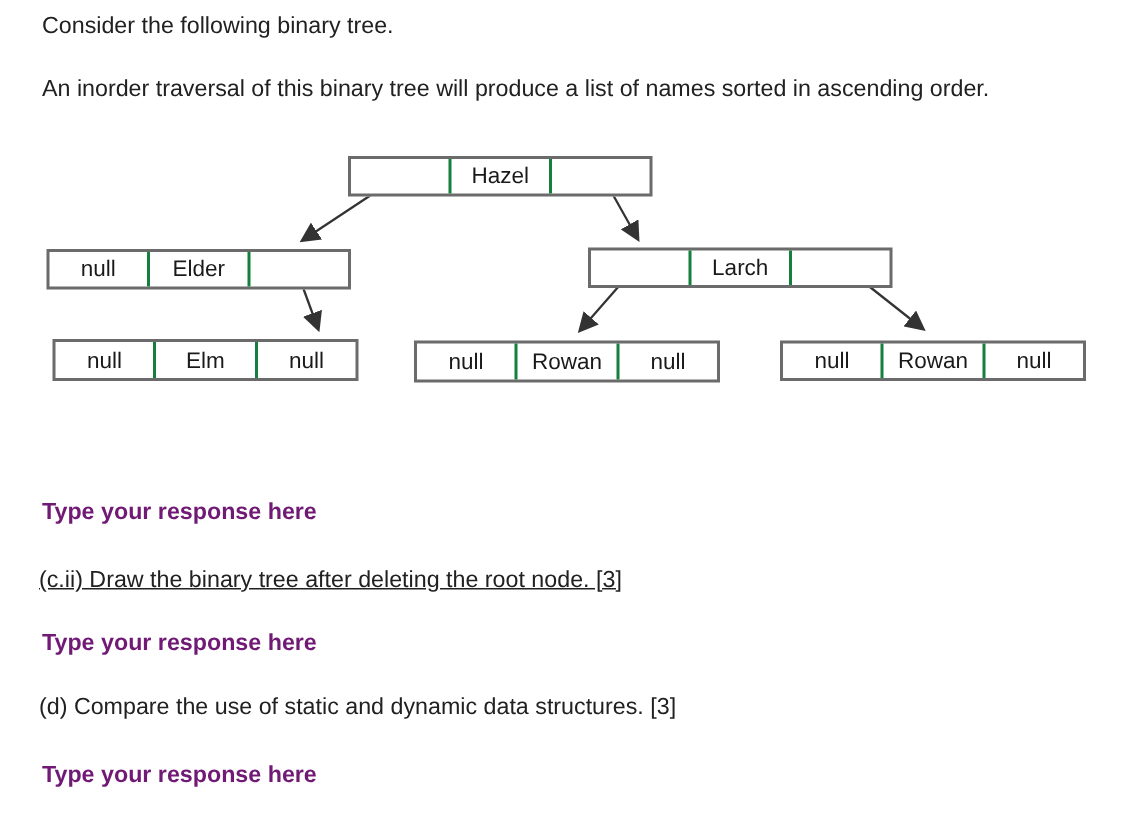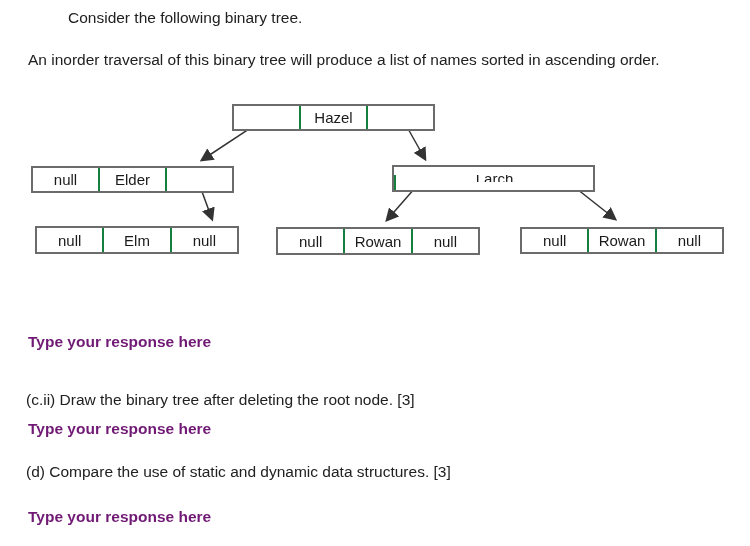--- a/index.html
+++ b/index.html
@@ -56,21 +56,21 @@
     left: 0;
     top: 0;
     pointer-events: none;
   }
 </style>
 </head>
 <body>
 
 <div class="page">
 
-  <div class="line" style="left:28px; top:8px;margin-left:40px;">Consider the following binary tree.</div>
+  <div class="line" style="left:28px; top:8px;">Consider the following binary tree.</div>
   <div class="line" style="left:28px; top:50px;">An inorder traversal of this binary tree will produce a list of names sorted in ascending order.</div>
 
   <div>
 
     <svg class="arrows" width="750" height="546" viewBox="0 0 750 546">
       <defs>
         <marker id="arrowhead" viewBox="0 0 10 10" refX="8" refY="5" markerWidth="9" markerHeight="9" orient="auto">
           <path d="M0,0 L10,5 L0,10 z" fill="#333333"></path>
         </marker>
       </defs>
@@ -86,21 +86,21 @@
       <span class="cell">Hazel</span>
       <span class="cell"></span>
     </div>
 
     <div class="tnode" style="left:31px; top:166px; width:203px; height:27px;">
       <span class="cell">null</span>
       <span class="cell">Elder</span>
       <span class="cell"></span>
     </div>
 
-    <div class="tnode" style="left:392px; top:165px; width:203px; height:27px;flex-direction:column;">
+    <div class="tnode" style="left:392px; top:165px; width:203px; height:27px;">
       <span class="cell"></span>
       <span class="cell">Larch</span>
       <span class="cell"></span>
     </div>
 
     <div class="tnode" style="left:35px; top:226px; width:204px; height:28px;">
       <span class="cell">null</span>
       <span class="cell">Elm</span>
       <span class="cell">null</span>
     </div>
@@ -114,19 +114,19 @@
     <div class="tnode" style="left:520px; top:227px; width:204px; height:27px;">
       <span class="cell">null</span>
       <span class="cell">Rowan</span>
       <span class="cell">null</span>
     </div>
 
   </div>
 
   <div class="prompt" style="left:28px; top:332px;">Type your response here</div>
 
-  <div class="line" style="left:26px; top:390px;">(c.ii) Draw the binary tree after deleting the root node. [3]</div>
+  <div class="line" style="left:26px; top:377px;text-decoration:underline;">(c.ii) Draw the binary tree after deleting the root node. [3]</div>
   <div class="prompt" style="left:28px; top:419px;">Type your response here</div>
 
   <div class="line" style="left:26px; top:462px;">(d) Compare the use of static and dynamic data structures. [3]</div>
   <div class="prompt" style="left:28px; top:507px;">Type your response here</div>
 
 </div>
 
 </body></html>

